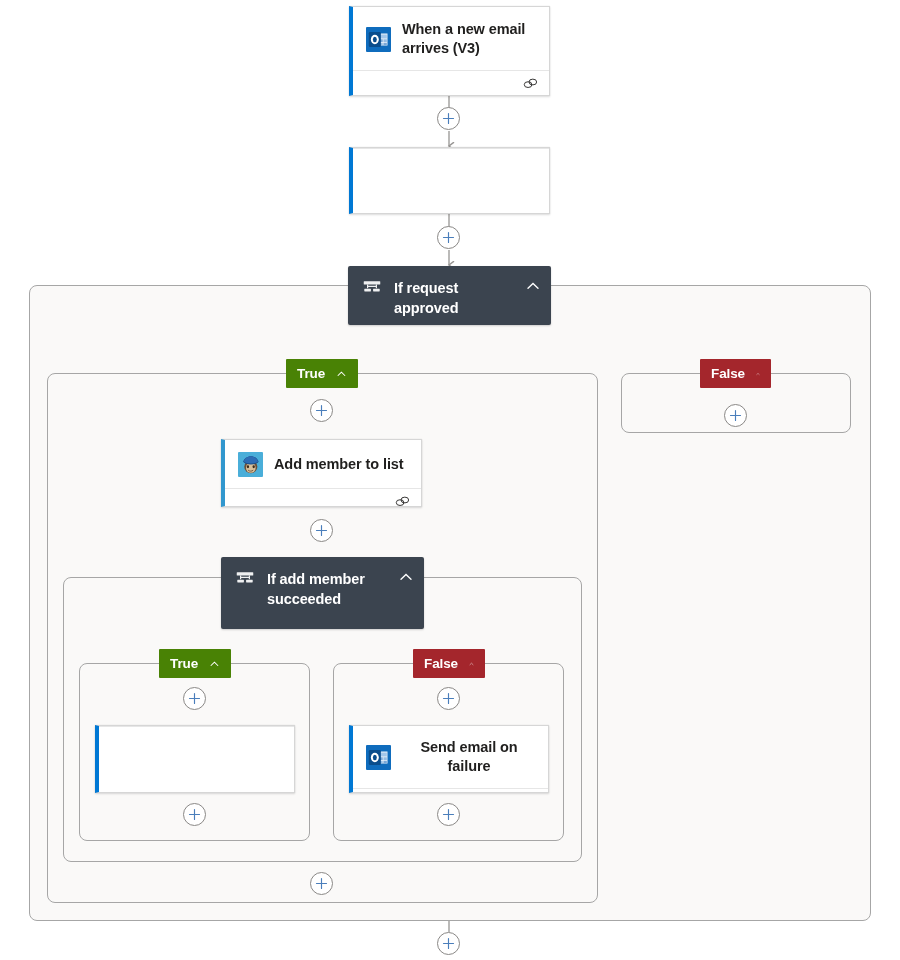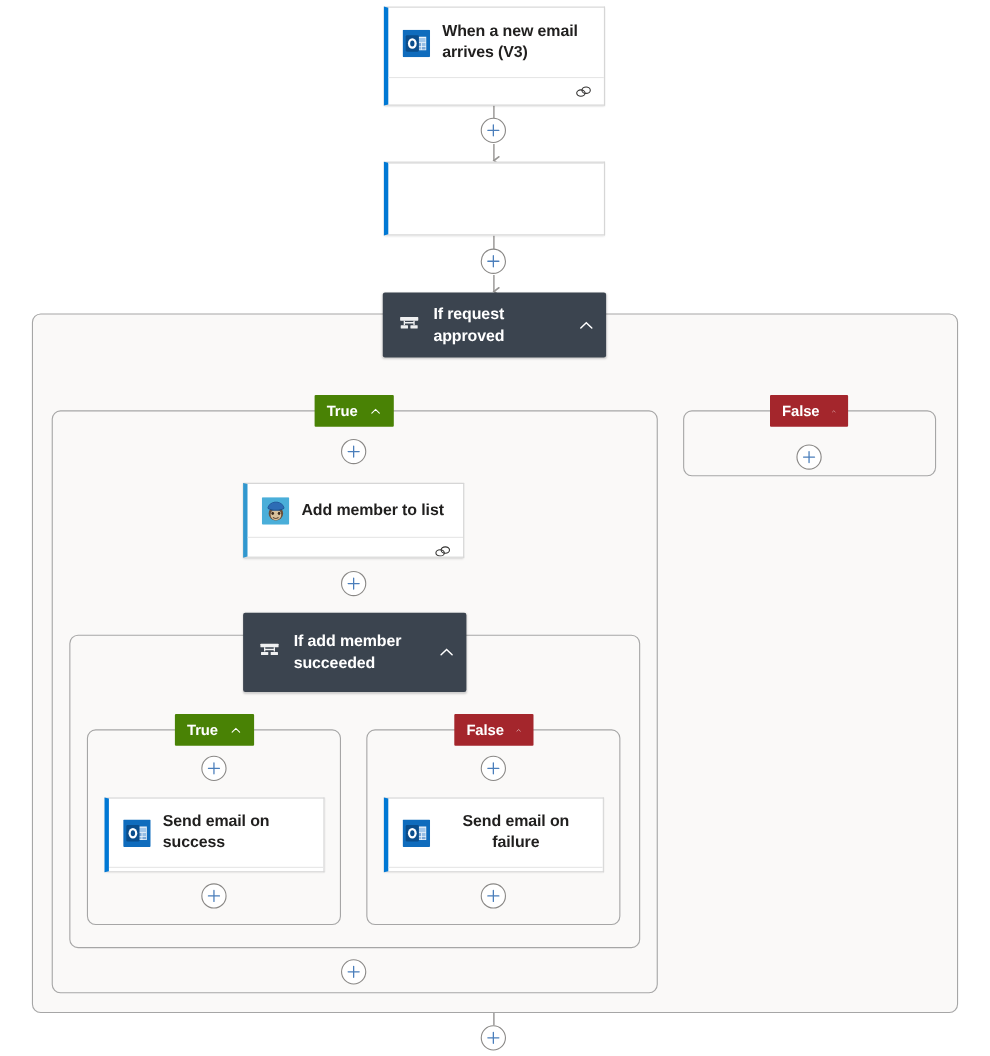--- a/index.html
+++ b/index.html
@@ -80,22 +80,21 @@
   .link-icon { display: block; }
 
   
   .cond {
     position: absolute;
     background: #3b444f;
     border-radius: 2px;
     box-shadow: 0 1px 2px rgba(0,0,0,0.18);
     z-index: 7;
     display: flex;
-    align-items: center;
-    padding: 0 10px 0 13px;
+    padding: 12px 10px 0 13px;
   }
   .cond-icon { flex: 0 0 auto; width: 22px; height: 22px; margin-right: 11px; }
   .cond-title {
     flex: 1 1 auto;
     font-size: 14.5px;
     font-weight: 700;
     color: #ffffff;
     line-height: 1.38;
     letter-spacing: -0.1px;
   }
@@ -312,35 +311,20 @@
   </div>
 
   <div class="badge f" style="left:413px; top:649px; width:72px;">
     <span class="badge-label">False</span>
     <svg class="badge-chev" viewBox="0 0 16 16">
       <path d="M3 10.2 L8 5.4 L13 10.2" fill="none" stroke="#ffffff" stroke-width="1.5" stroke-linecap="round"></path>
     </svg>
   </div>
 
   <div class="card" style="left:95px; top:725px; width:200px; height:68px;">
-    <div class="card-head">
-      <svg class="app-icon" viewBox="0 0 32 32">
-        <rect width="32" height="32" fill="#0f6cbd"></rect>
-        <path d="M16.2 8.2h11.3v15.6H16.2z" fill="#fff" opacity="0.93"></path>
-        <path d="M16.9 9.6h9.8v5.1h-9.8z" fill="#a3c7ea"></path>
-        <path d="M16.9 15.6h4.5v3.6h-4.5z" fill="#7aa8d8"></path>
-        <path d="M22.3 15.6h4.4v3.6h-4.4z" fill="#95bde4"></path>
-        <path d="M16.9 20h4.5v2.9h-4.5z" fill="#95bde4"></path>
-        <path d="M22.3 20h4.4v2.9h-4.4z" fill="#7aa8d8"></path>
-        <rect x="3.6" y="6.4" width="15.4" height="19.2" rx="1.6" fill="#0a4d8c"></rect>
-        <ellipse cx="11.3" cy="16" rx="5.1" ry="6.1" fill="#fff"></ellipse>
-        <ellipse cx="11.3" cy="16" rx="2.5" ry="3.5" fill="#0a4d8c"></ellipse>
-      </svg>
-      <div class="card-title">Send email on success</div>
-    </div>
     <div class="card-foot">
       
     </div>
   </div>
 
   <div class="card" style="left:349px; top:725px; width:200px; height:68px;text-align:center;">
     <div class="card-head">
       <svg class="app-icon" viewBox="0 0 32 32">
         <rect width="32" height="32" fill="#0f6cbd"></rect>
         <path d="M16.2 8.2h11.3v15.6H16.2z" fill="#fff" opacity="0.93"></path>

